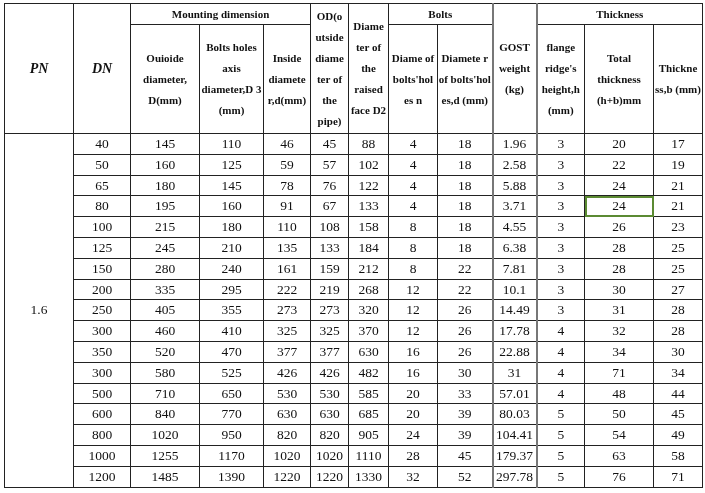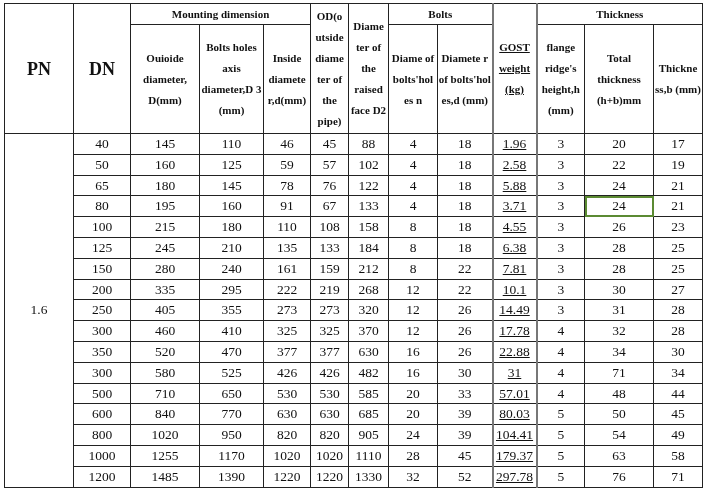--- a/index.html
+++ b/index.html
@@ -3,22 +3,22 @@
 <meta charset="utf-8">
 <style>
   html, body { margin:0; padding:0; background:#ffffff; }
   body { width:705px; height:493px; position:relative; overflow:hidden; font-family:"Liberation Serif", "DejaVu Serif", serif; color:#111; }
   table.spec { position:absolute; left:4px; top:3px; border-collapse:collapse; table-layout:fixed; width:698px; }
   table.spec td, table.spec th { border:1px solid #222; text-align:center; vertical-align:middle; padding:0; overflow:hidden; }
   th { font-weight:bold; font-size:11px; line-height:20px; }
   th.group { height:20px; }
   th.sub { height:108px; line-height:21px; }
   td { font-size:13.5px; height:19.8px; line-height:19.8px; font-weight:normal; }
-  th.pn, th.dn { font-size:18px; }
-  .thickdiv { border-right:2px solid #777 !important;text-decoration:underline; }
+  th.pn, th.dn { font-size:14px;font-style:italic; }
+  .thickdiv { border-right:2px solid #777 !important; }
   .thickleft { border-left:2px solid #777 !important; }
   td.sel { outline:2px solid #5b8a32; outline-offset:-2px; }
 </style>
 </head>
 <body>
 
 <table class="spec">
   <colgroup>
     <col style="width:69px">
       <col style="width:57px">

